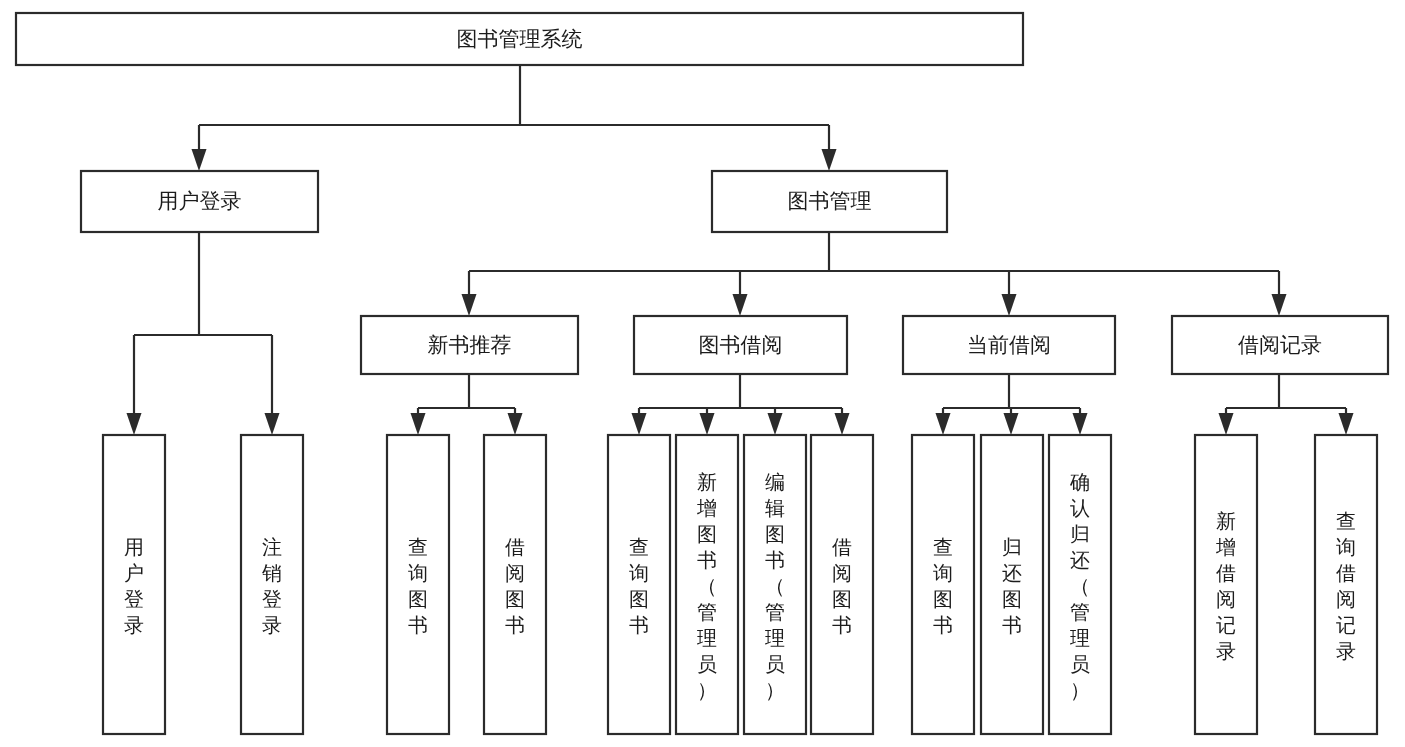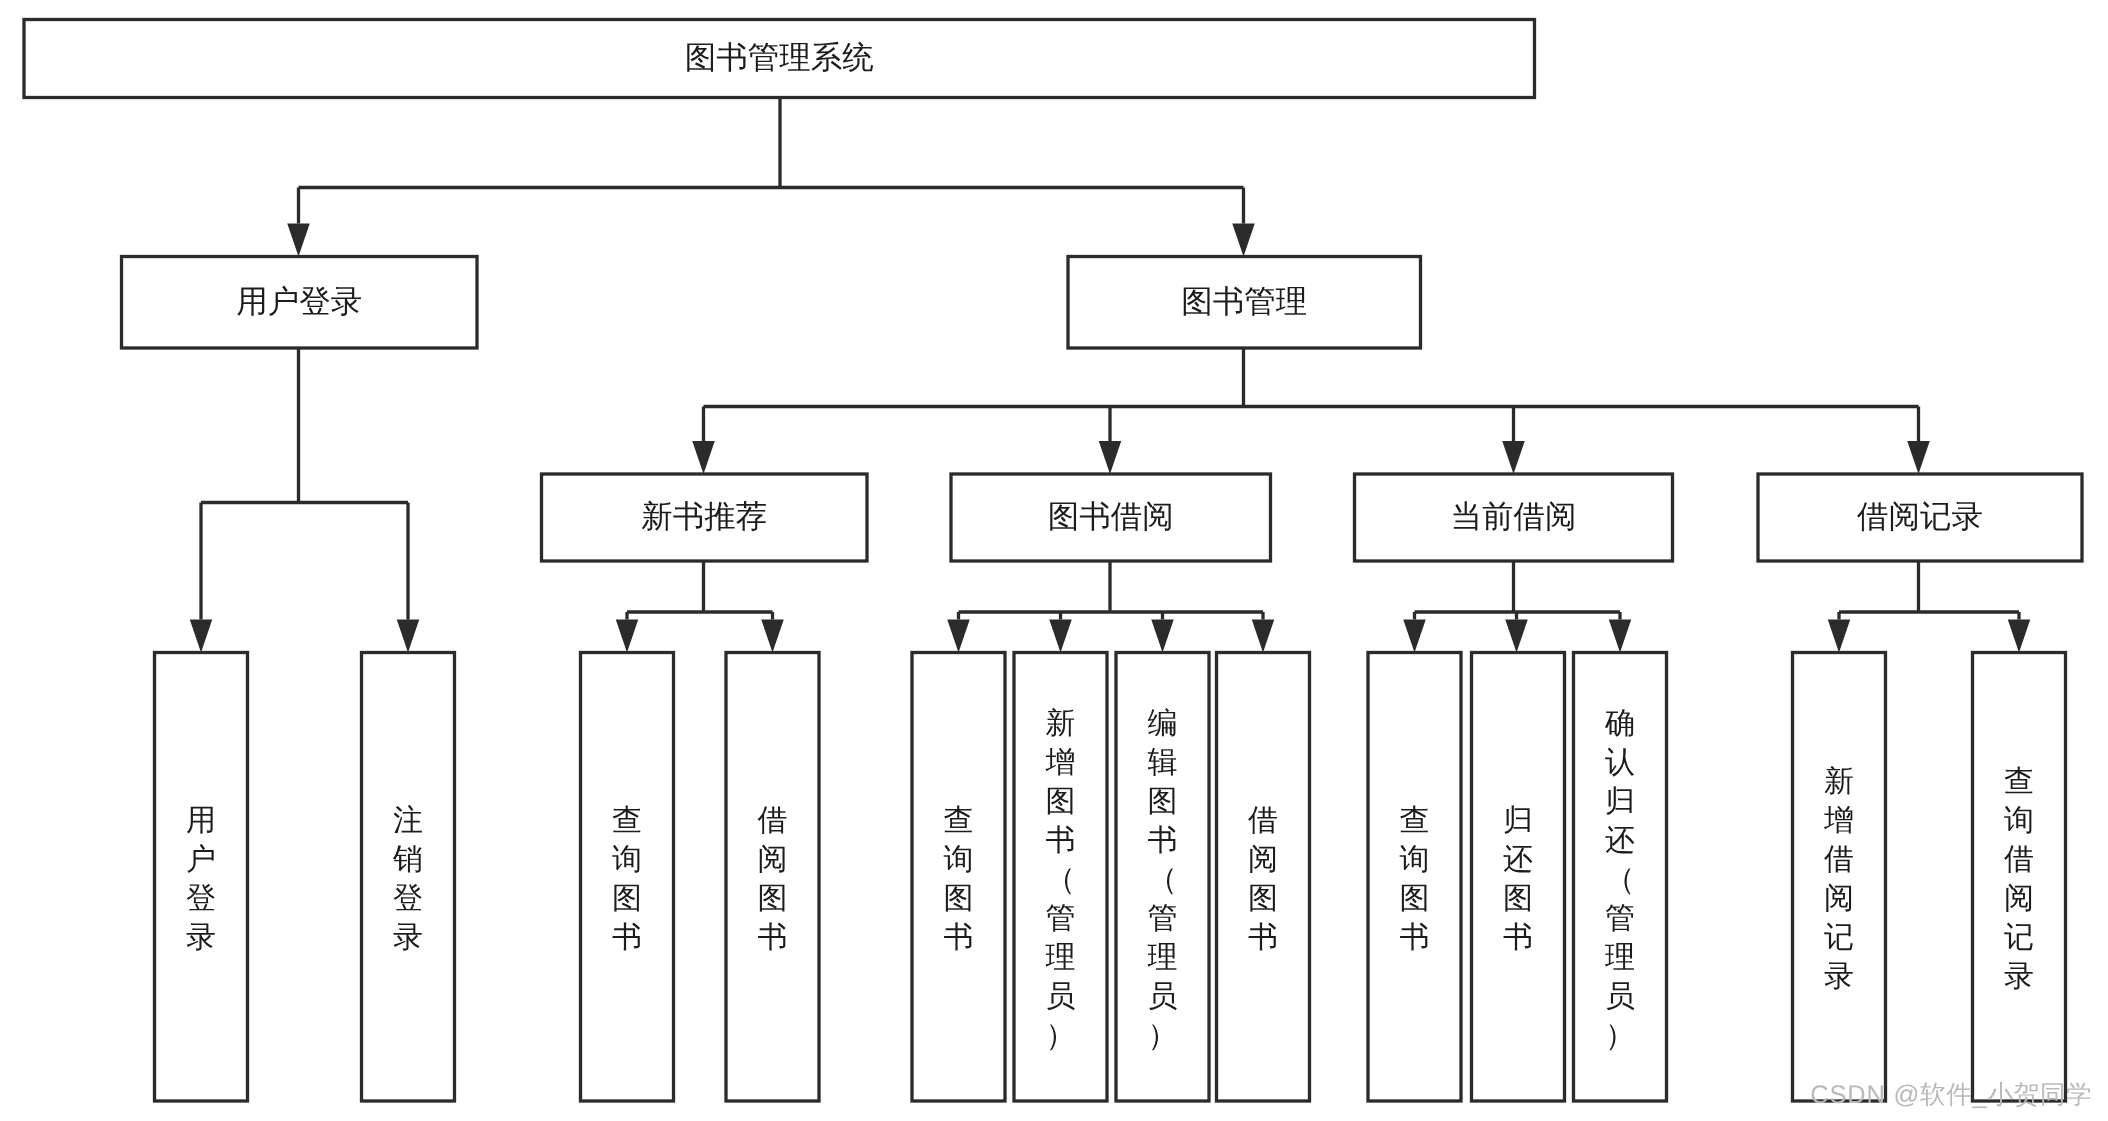--- a/index.html
+++ b/index.html
@@ -205,14 +205,13 @@
         <g>
           <rect x="1195" y="435" width="62" height="299" class="node-box"></rect>
           <text class="node-label-v"><tspan x="1226" y="527.5">新</tspan><tspan x="1226" y="553.5">增</tspan><tspan x="1226" y="579.5">借</tspan><tspan x="1226" y="605.5">阅</tspan><tspan x="1226" y="631.5">记</tspan><tspan x="1226" y="657.5">录</tspan></text>
         </g>
         <g>
           <rect x="1315" y="435" width="62" height="299" class="node-box"></rect>
           <text class="node-label-v"><tspan x="1346" y="527.5">查</tspan><tspan x="1346" y="553.5">询</tspan><tspan x="1346" y="579.5">借</tspan><tspan x="1346" y="605.5">阅</tspan><tspan x="1346" y="631.5">记</tspan><tspan x="1346" y="657.5">录</tspan></text>
         </g>
       </g>
   </svg>
-  <div class="watermark">CSDN @软件_小贺同学</div>
 </div>
 
 </body></html>

